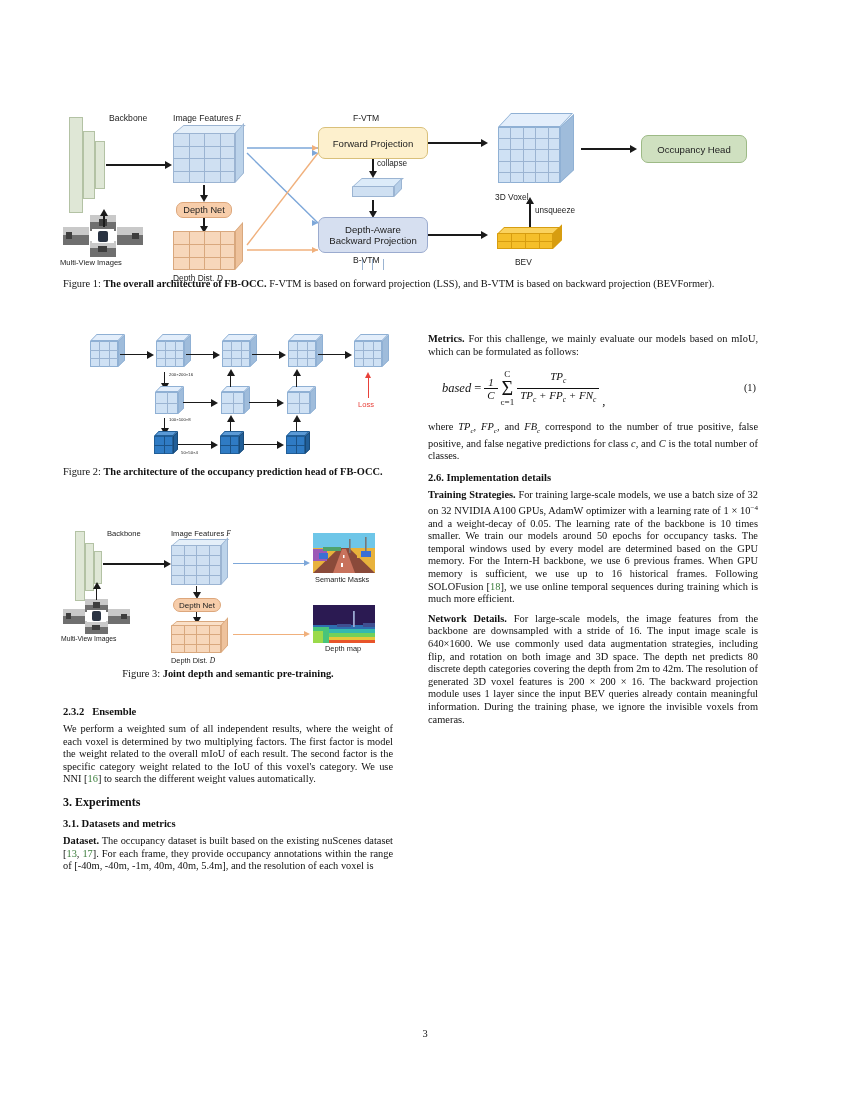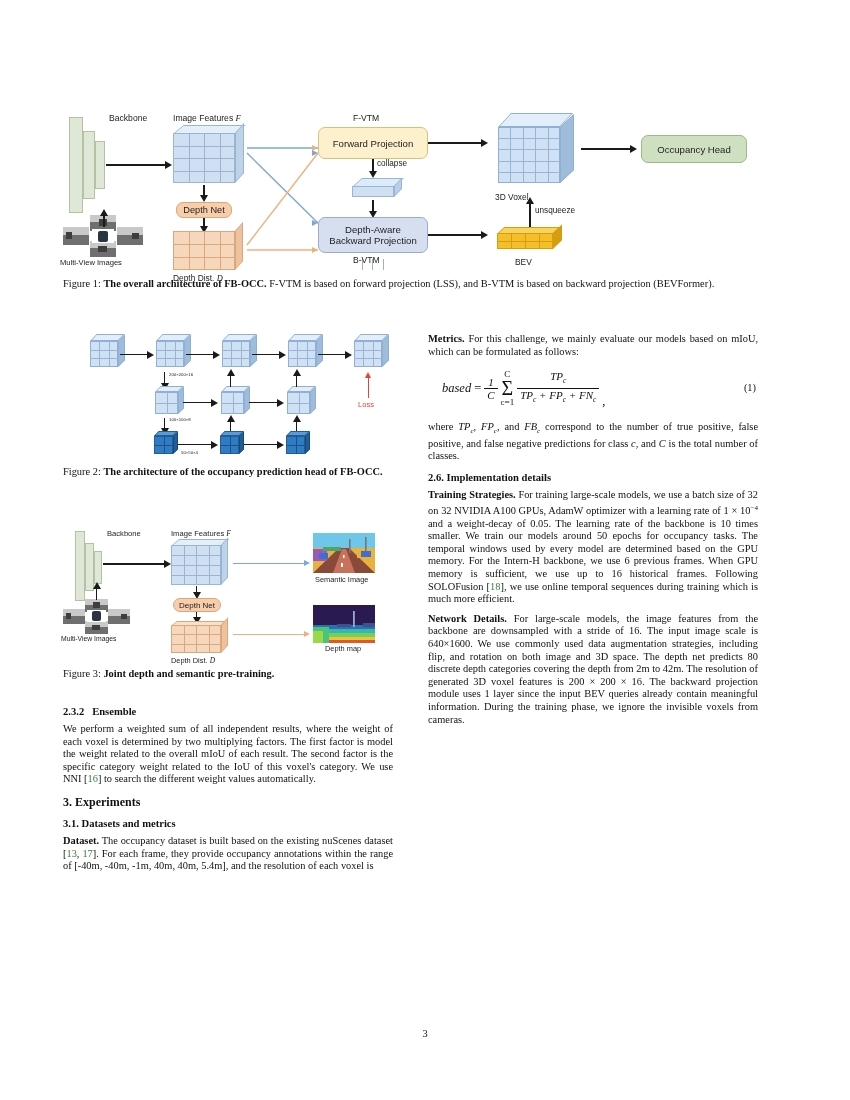--- a/index.html
+++ b/index.html
@@ -11,21 +11,21 @@
   .col.left{left:63px;}
   .col.right{left:428px;}
   p{margin:0 0 7px 0;text-indent:0;}
   .b{font-weight:bold;}
   .it{font-style:italic;font-family:"Liberation Serif",serif;}
   .cite{color:#3a7d3a;}
   h2.sec{font-size:12px;font-weight:bold;margin:9px 0 6px 0;line-height:14px;}
   h3.sub{font-size:10.6px;font-weight:bold;margin:8px 0 5px 0;line-height:13px;}
   .caption{font-size:10.4px;line-height:12.8px;text-align:justify;}
   .caption .ttl{font-weight:bold;}
-  .center{text-align:left;}
+  .center{text-align:center;}
 
   
   .eqwrap{position:relative;margin:10px 0 9px 0;height:44px;}
   .eq{position:absolute;left:14px;top:2px;font-family:"Liberation Serif",serif;font-style:italic;font-size:12.5px;display:flex;align-items:center;gap:3px;}
   .frac{display:inline-flex;flex-direction:column;align-items:center;vertical-align:middle;font-size:11px;}
   .frac .num{padding:0 3px;}
   .frac .den{padding:0 3px;border-top:1px solid #111;}
   .sigma{display:inline-flex;flex-direction:column;align-items:center;font-style:normal;font-size:9px;line-height:9px;}
   .sigma .big{font-size:20px;line-height:19px;font-style:normal;}
   .eqno{position:absolute;right:2px;top:14px;font-style:normal;font-size:10.4px;}
@@ -522,21 +522,21 @@
         <rect x="44" y="17" width="13" height="8" fill="#e8b23c"></rect>
         <rect x="48" y="18" width="10" height="6" fill="#3b6fd4"></rect>
         <rect x="6" y="20" width="9" height="6" fill="#3b6fd4"></rect>
         <rect x="36" y="6" width="1.6" height="14" fill="#777"></rect>
         <rect x="52" y="4" width="1.6" height="14" fill="#777"></rect>
         <rect x="28" y="30" width="2" height="4" fill="#fff"></rect>
         <rect x="30" y="22" width="1.5" height="3" fill="#fff"></rect>
         <rect x="10" y="14" width="18" height="4" fill="#4fa36e"></rect>
       </svg>
     </div>
-    <div class="lbl" style="left:252px;top:50px;font-size:7.4px;">Semantic Image</div>
+    <div class="lbl" style="left:252px;top:50px;font-size:7.4px;">Semantic Masks</div>
 
     <div class="thumb" style="left:250px;top:80px;width:62px;height:38px;">
       <svg width="62" height="38" viewBox="0 0 62 38">
         <rect x="0" y="0" width="62" height="20" fill="#2b1a52"></rect>
         <rect x="0" y="20" width="62" height="4" fill="#2e6fb0"></rect>
         <rect x="0" y="24" width="62" height="4" fill="#35b8b0"></rect>
         <rect x="0" y="28" width="62" height="4" fill="#73d05a"></rect>
         <rect x="0" y="32" width="62" height="3" fill="#e8c73a"></rect>
         <rect x="0" y="35" width="62" height="3" fill="#e8542a"></rect>
         <polygon points="0,22 16,22 16,38 0,38" fill="#49c47a"></polygon>

